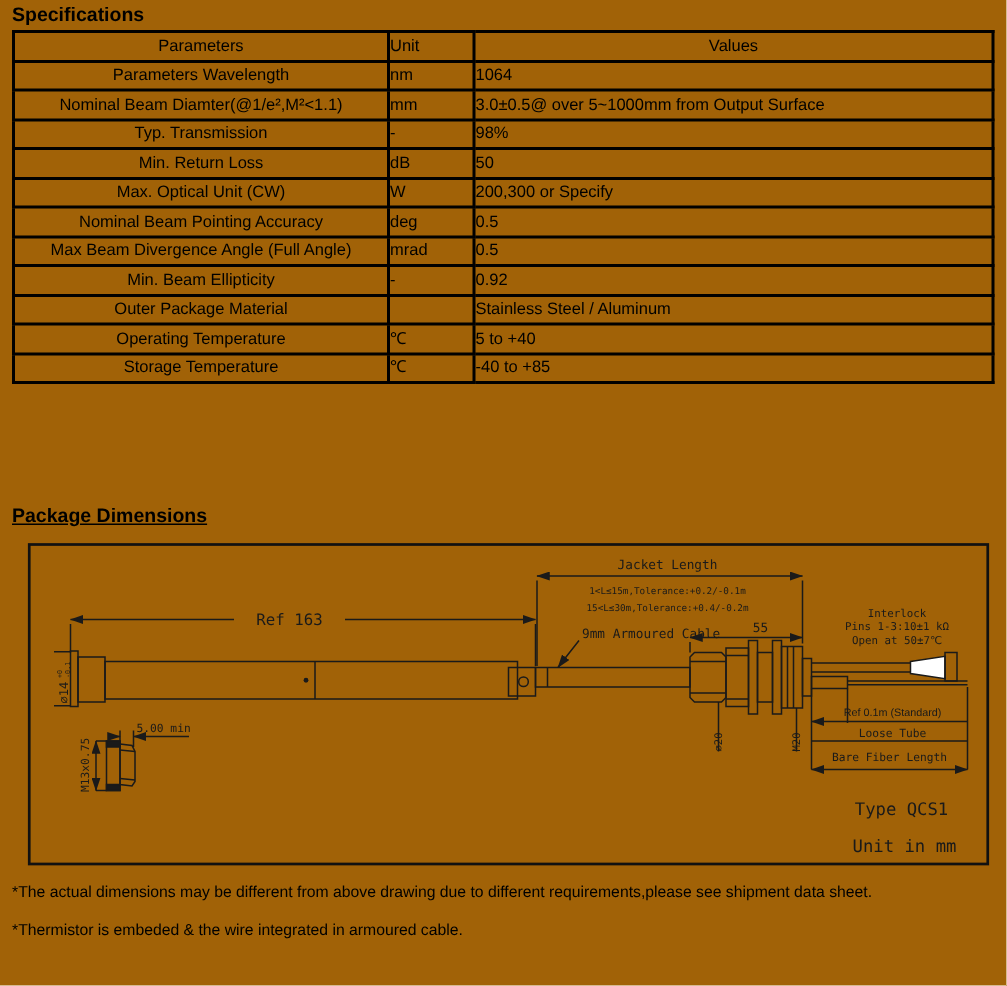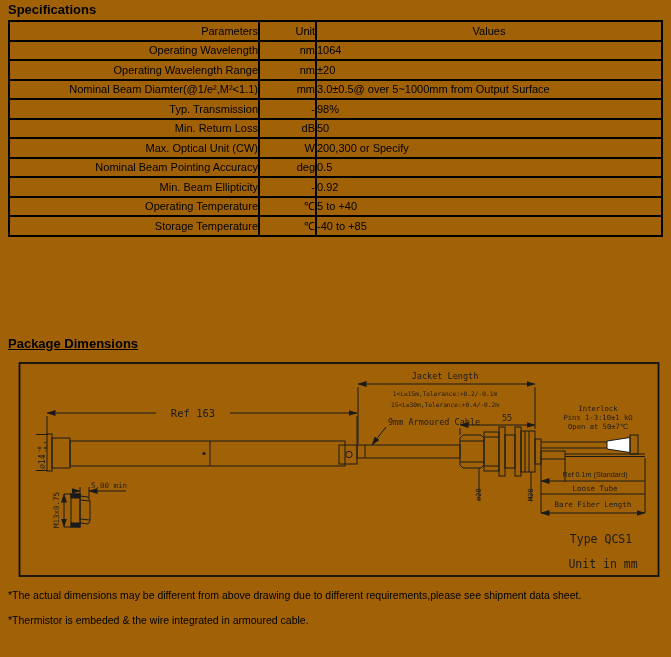--- a/index.html
+++ b/index.html
@@ -5,22 +5,22 @@
   html,body{margin:0;padding:0;background:#fff;}
   .page{position:relative;width:671px;height:657px;background:#a16207;
         font-family:"Liberation Sans",sans-serif;color:#000;overflow:hidden;}
   .sec-title{position:absolute;left:8px;font-size:13px;font-weight:700;}
   #specs-title{top:2px;}
   #pkg-title{top:336px;text-decoration:underline;}
   table.spec{position:absolute;left:8px;top:20px;width:653px;
              border-collapse:collapse;table-layout:fixed;}
   table.spec td,table.spec th{border:2px solid #000;height:17.5px;
              font-size:11px;font-weight:400;padding:0;line-height:1.1;}
-  td.p,th.p{text-align:right;padding-left:3px;}
-  td.u,th.u{text-align:right;}
+  td.p,th.p{text-align:center;padding-left:3px;}
+  td.u,th.u{text-align:left;}
   td.v,th.v{}
   .fn{position:absolute;left:8px;font-size:10.5px;white-space:nowrap;}
   #fn0{top:589px;} #fn1{top:614px;} #fn2{top:639px;}
   svg#drawing{position:absolute;left:18px;top:361px;}
   .cad{font-family:"DejaVu Sans Mono","DejaVu Sans",monospace;fill:#1a1a1a;}
   .cadsans{font-family:"Liberation Sans","DejaVu Sans",sans-serif;fill:#1a1a1a;}
 </style>
 </head>
 <body>
 
@@ -34,28 +34,23 @@
         <col style="width:57px">
         <col style="width:346px">
       </colgroup>
     <tbody>
         <tr>
       <th class="p">Parameters</th>
       <th class="u">Unit</th>
       <th class="v">Values</th>
     </tr>
     <tr>
-      <td class="p">Operating Wavelength</td>
+      <td class="p">Parameters Wavelength</td>
       <td class="u">nm</td>
       <td class="v">1064</td>
-    </tr>
-    <tr>
-      <td class="p">Operating Wavelength Range</td>
-      <td class="u">nm</td>
-      <td class="v">±20</td>
     </tr>
     <tr>
       <td class="p">Nominal Beam Diamter(@1/e²,M²&lt;1.1)</td>
       <td class="u">mm</td>
       <td class="v">3.0±0.5@ over 5~1000mm from Output Surface</td>
     </tr>
     <tr>
       <td class="p">Typ. Transmission</td>
       <td class="u">-</td>
       <td class="v">98%</td>
@@ -69,23 +64,33 @@
       <td class="p">Max. Optical Unit (CW)</td>
       <td class="u">W</td>
       <td class="v">200,300 or Specify</td>
     </tr>
     <tr>
       <td class="p">Nominal Beam Pointing Accuracy</td>
       <td class="u">deg</td>
       <td class="v">0.5</td>
     </tr>
     <tr>
+      <td class="p">Max Beam Divergence Angle (Full Angle)</td>
+      <td class="u">mrad</td>
+      <td class="v">0.5</td>
+    </tr>
+    <tr>
       <td class="p">Min. Beam  Ellipticity</td>
       <td class="u">-</td>
       <td class="v">0.92</td>
+    </tr>
+    <tr>
+      <td class="p">Outer Package Material</td>
+      <td class="u"></td>
+      <td class="v">Stainless Steel / Aluminum</td>
     </tr>
     <tr>
       <td class="p">Operating Temperature</td>
       <td class="u">℃</td>
       <td class="v">5 to +40</td>
     </tr>
     <tr>
       <td class="p">Storage Temperature</td>
       <td class="u">℃</td>
       <td class="v">-40 to +85</td>

